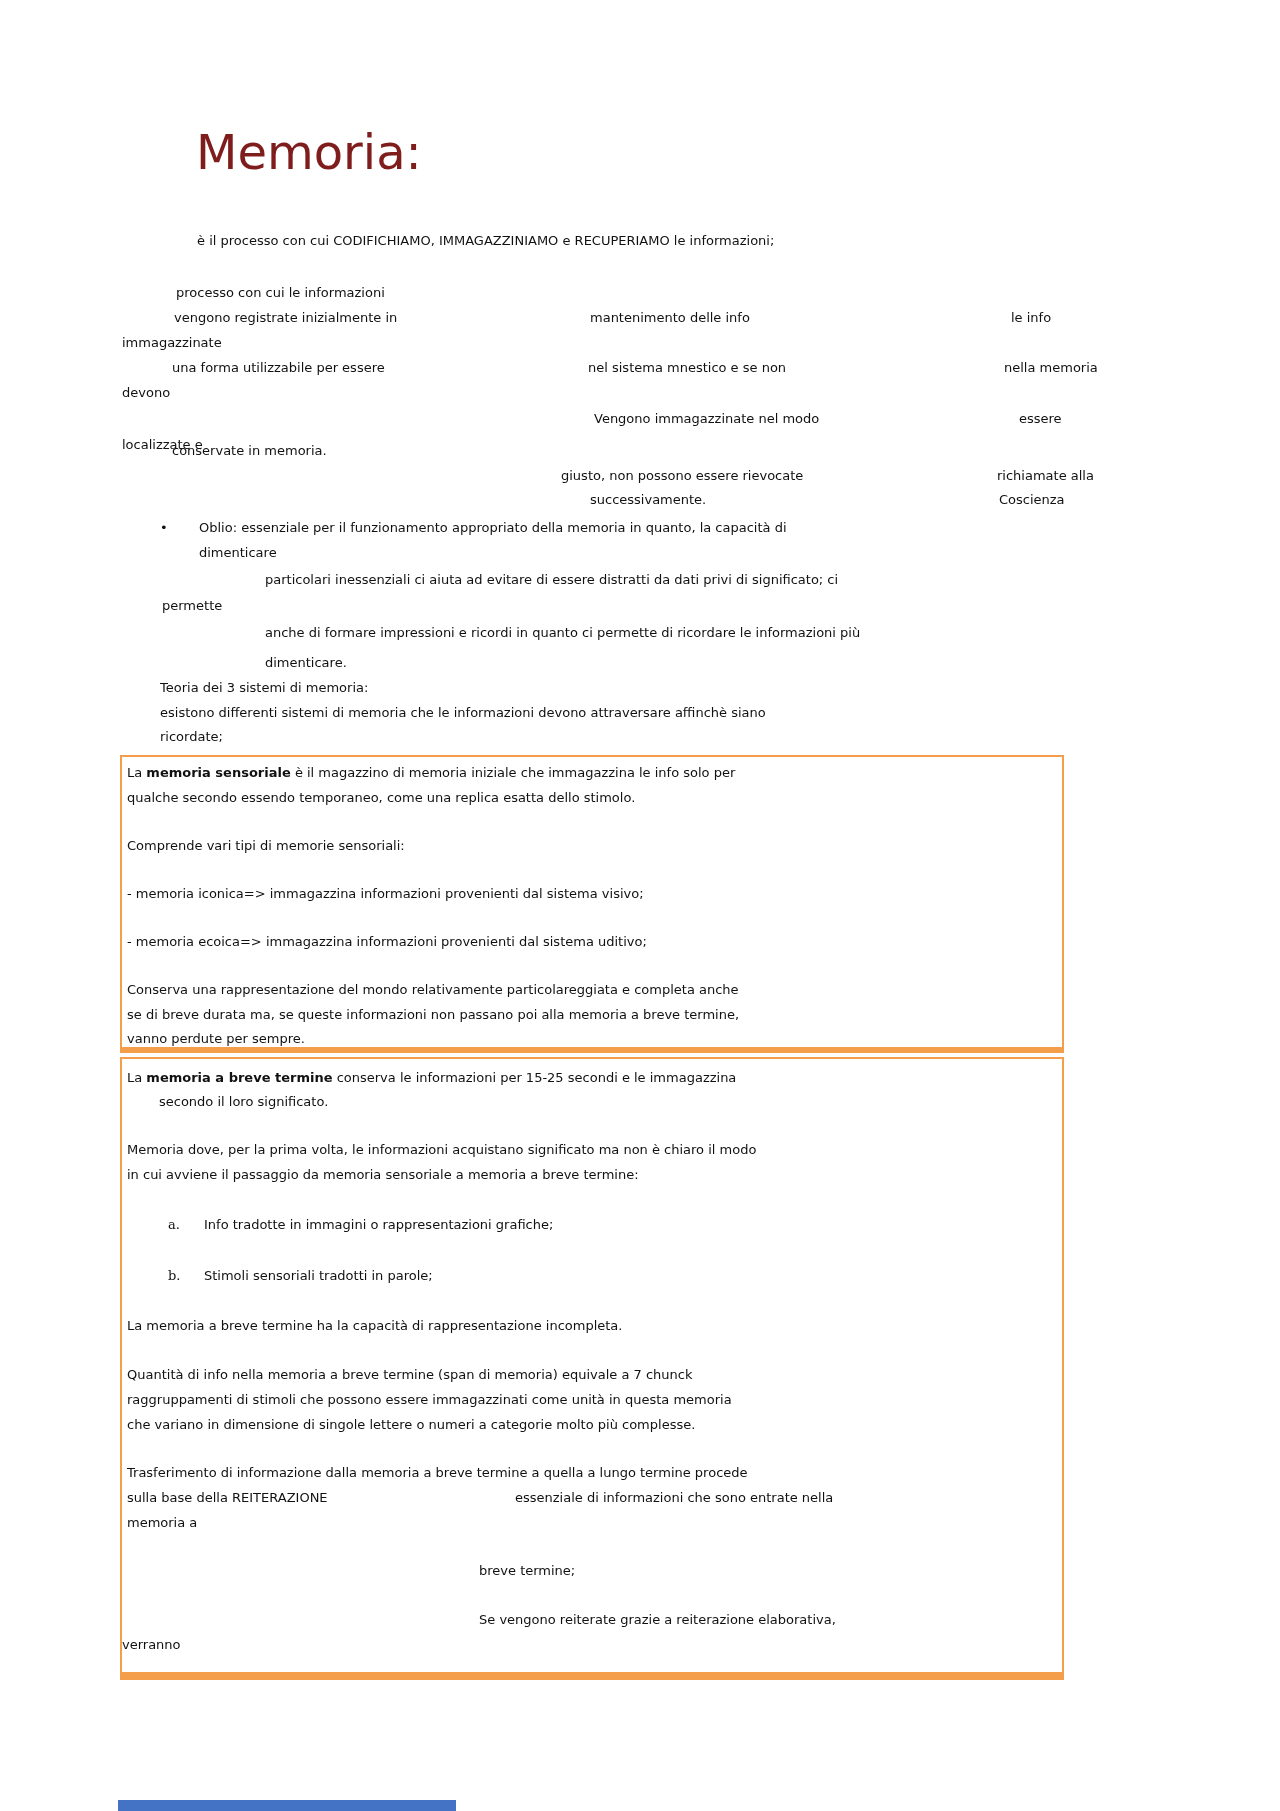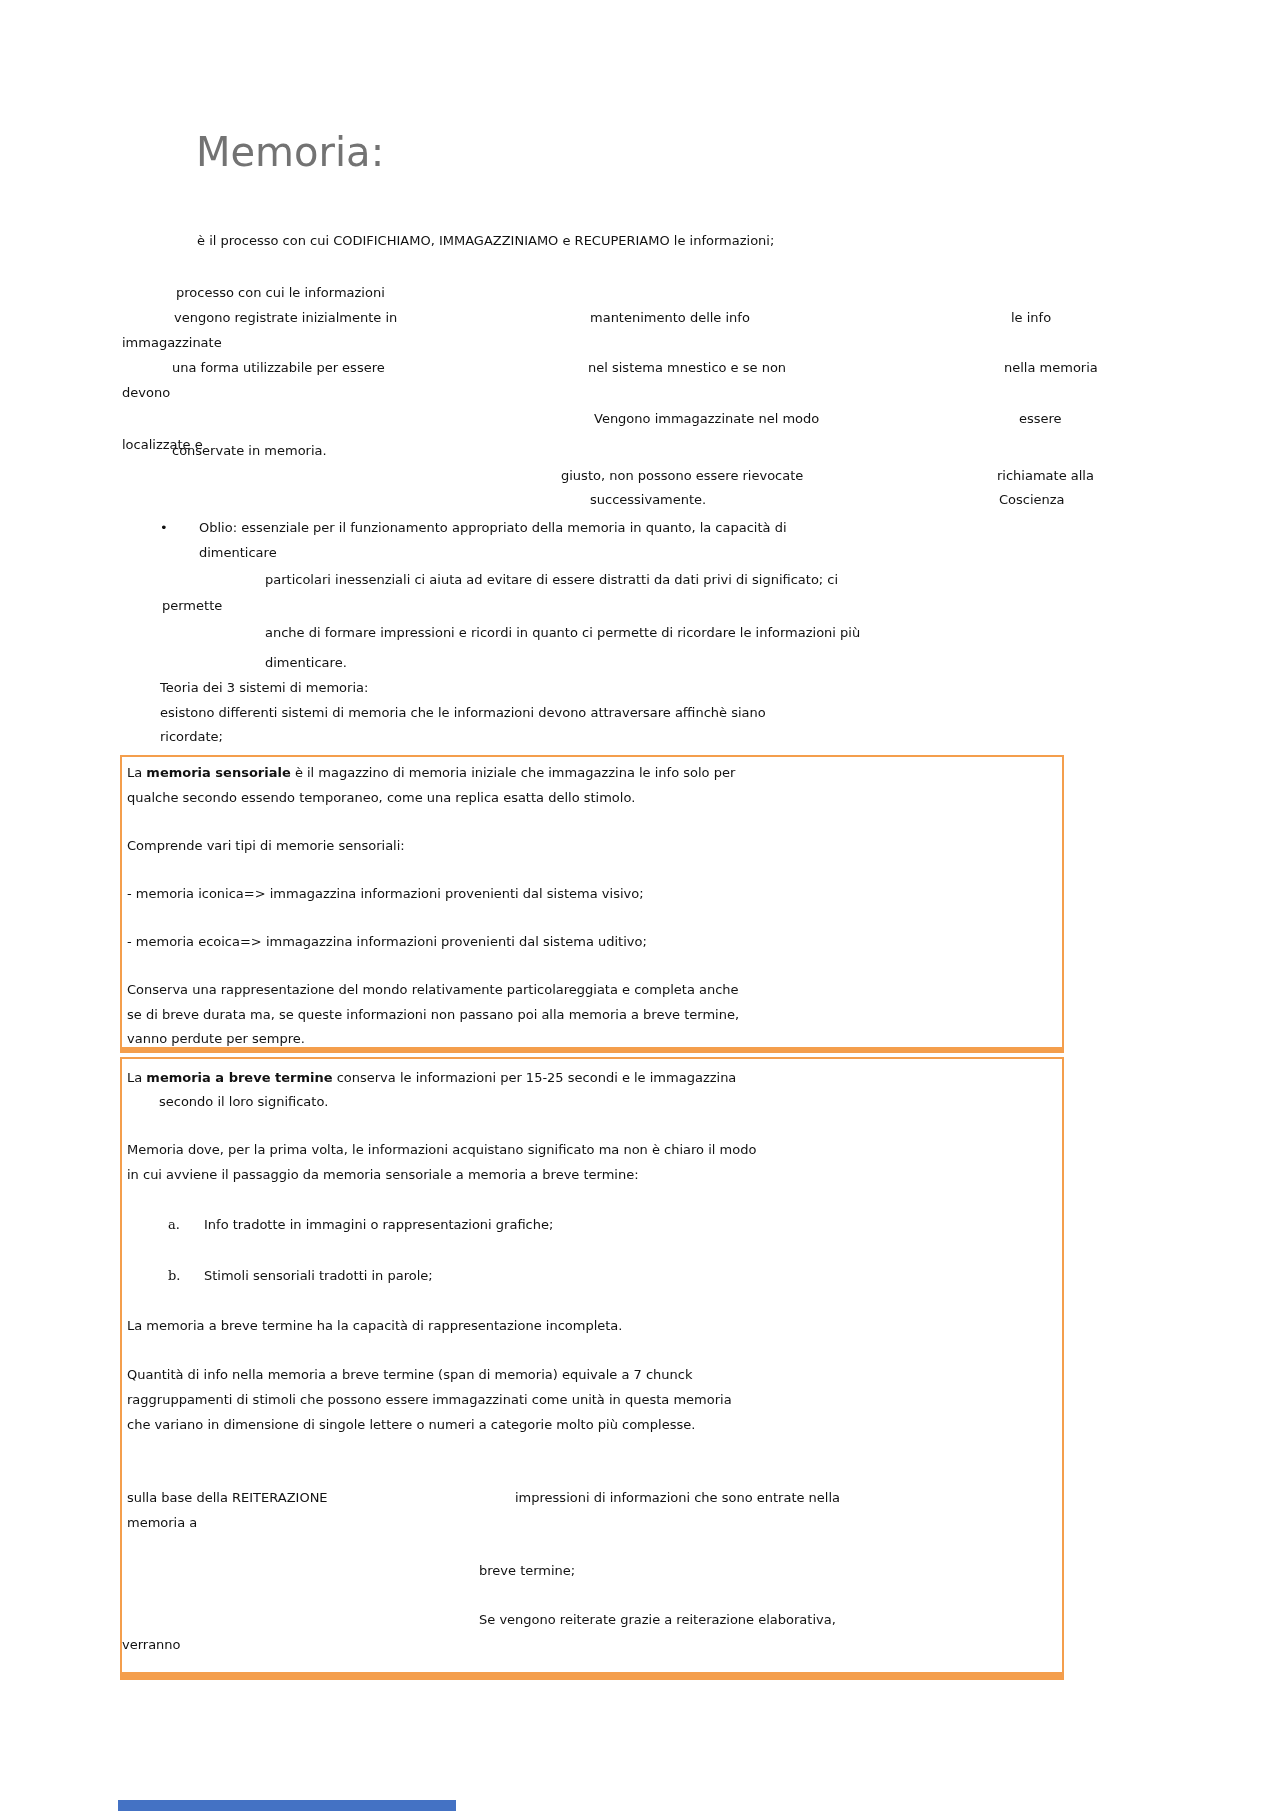--- a/index.html
+++ b/index.html
@@ -1,21 +1,21 @@
 <!DOCTYPE html>
 <html style="--oc: #F49E4C;"><head>
 <meta charset="utf-8">
 <style>
   html,body{margin:0;padding:0;background:#ffffff;}
   #page{position:relative;width:1280px;height:1811px;background:#ffffff;overflow:hidden;
         font-family:"DejaVu Sans",sans-serif;color:#111;}
   .ln{position:absolute;white-space:nowrap;font-size:13px;line-height:25px;}
   .b{font-weight:bold;}
   .mk{font-family:"DejaVu Serif",serif;}
-  #doc-title{position:absolute;font-size:40px;line-height:48px;color:#737373;}
+  #doc-title{position:absolute;font-size:48px;line-height:48px;color:#7f1d1d;}
   .obox{position:absolute;box-sizing:border-box;background:transparent;}
   #sensory-box{border:2px solid var(--oc);border-bottom-width:6px;}
   #stm-box{border:2px solid var(--oc);border-bottom-width:8px;}
   #bottom-bar{position:absolute;}
 </style>
 </head>
 <body>
 
 <div id="page">
 
@@ -69,22 +69,23 @@
   <div class="ln" style="left:127px;top:1137px;">Memoria dove, per la prima volta, le informazioni acquistano significato ma non è chiaro il modo</div>
   <div class="ln" style="left:127px;top:1162px;">in cui avviene il passaggio da memoria sensoriale a memoria a breve termine:</div>
   <div class="ln mk" style="left:168px;top:1212px;">a.</div>
   <div class="ln" style="left:204px;top:1212px;">Info tradotte in immagini o rappresentazioni grafiche;</div>
   <div class="ln mk" style="left:168px;top:1263px;">b.</div>
   <div class="ln" style="left:204px;top:1263px;">Stimoli sensoriali tradotti in parole;</div>
   <div class="ln" style="left:127px;top:1313px;">La memoria a breve termine ha la capacità di rappresentazione incompleta.</div>
   <div class="ln" style="left:127px;top:1362px;">Quantità di info nella memoria a breve termine (span di memoria) equivale a 7 chunck</div>
   <div class="ln" style="left:127px;top:1387px;">raggruppamenti di stimoli che possono essere immagazzinati come unità in questa memoria</div>
   <div class="ln" style="left:127px;top:1412px;">che variano in dimensione di singole lettere o numeri a categorie molto più complesse.</div>
+  <div class="ln" style="left:127px;top:1460px;">Trasferimento di informazione dalla memoria a breve termine a quella a lungo termine procede</div>
   <div class="ln" style="left:127px;top:1485px;">sulla base della REITERAZIONE</div>
-  <div class="ln" style="left:515px;top:1485px;">impressioni di informazioni che sono entrate nella</div>
+  <div class="ln" style="left:515px;top:1485px;">essenziale di informazioni che sono entrate nella</div>
   <div class="ln" style="left:127px;top:1510px;">memoria a</div>
   <div class="ln" style="left:479px;top:1558px;">breve termine;</div>
   <div class="ln" style="left:479px;top:1607px;">Se vengono reiterate grazie a reiterazione elaborativa,</div>
   <div class="ln" style="left:122px;top:1632px;">verranno</div>
 
   <div id="bottom-bar" style="left: 118px; top: 1800px; width: 338px; height: 11px; background: rgb(68, 114, 196);"></div>
 
 </div>
 
 </body></html>

